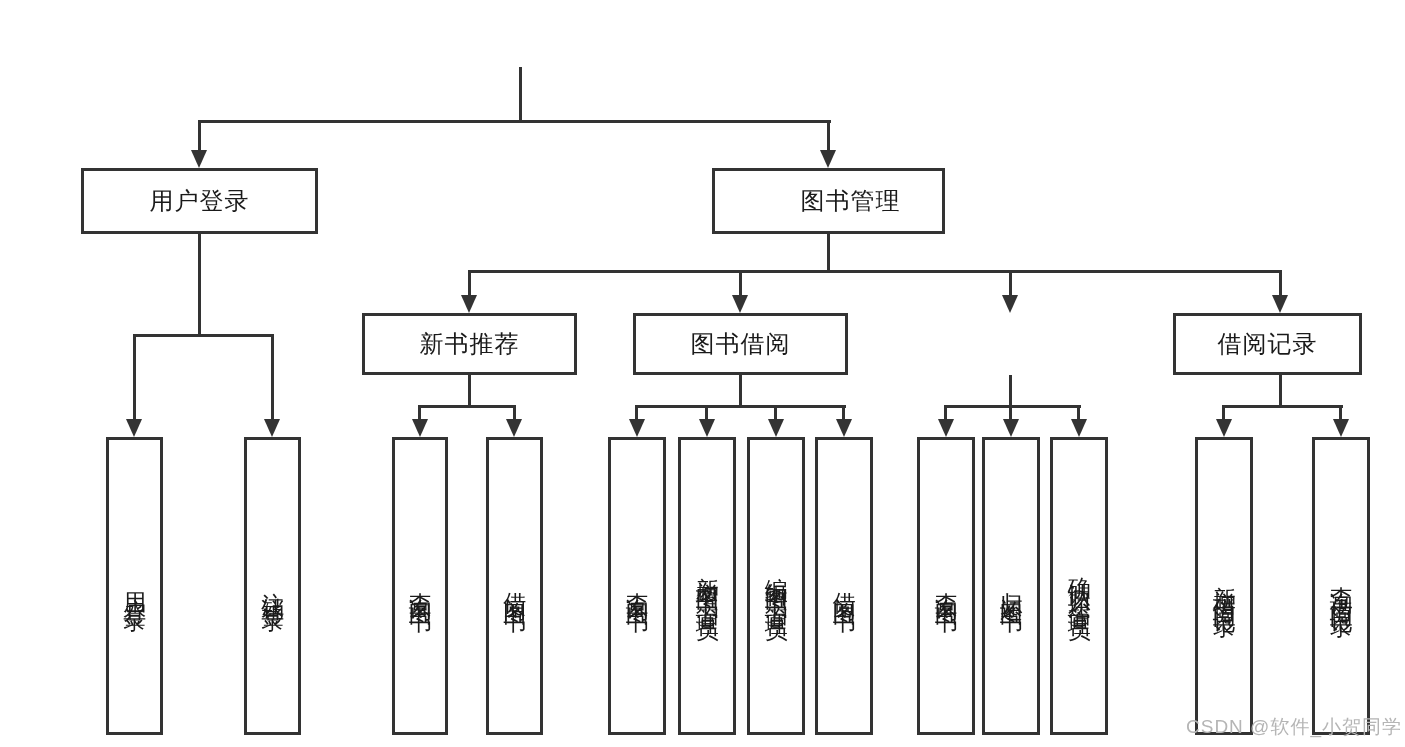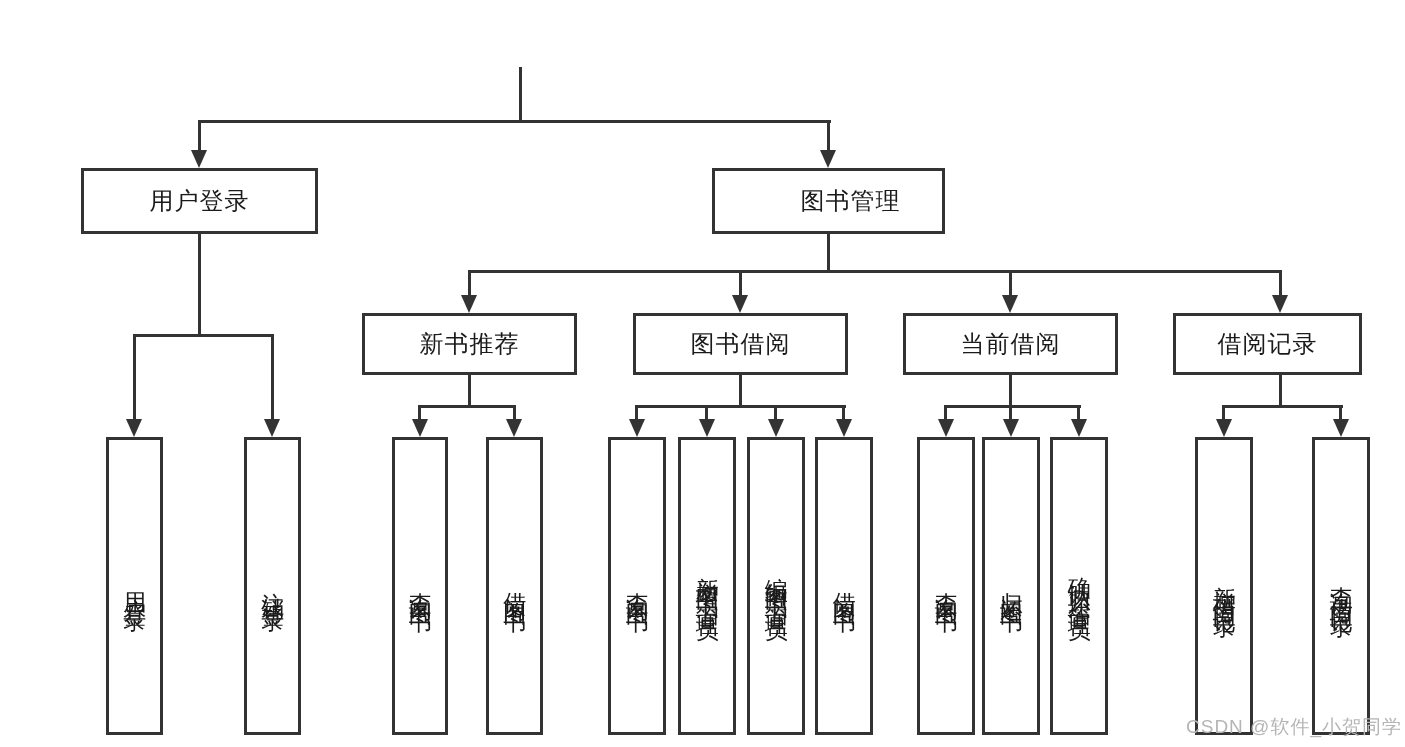--- a/index.html
+++ b/index.html
@@ -97,23 +97,20 @@
   <div class="arr" style="left:1002px;top:295px;"></div>
   <div class="vline" style="left:1279px;top:270px;height:28px;"></div>
   <div class="arr" style="left:1272px;top:295px;"></div>
 
   <div class="hbox" style="left:362px;top:313px;width:215px;height:62px;">
     <span>新书推荐</span>
   </div>
   <div class="hbox" style="left:633px;top:313px;width:215px;height:62px;">
     <span>图书借阅</span>
   </div>
-  <div class="hbox" style="left:903px;top:313px;width:215px;height:62px;">
-    <span>当前借阅</span>
-  </div>
   <div class="hbox" style="left:1173px;top:313px;width:189px;height:62px;">
     <span>借阅记录</span>
   </div>
 
   <div class="vline" style="left:468px;top:375px;height:33px;"></div>
   <div class="hline" style="left:418px;top:405px;width:98px;"></div>
   <div class="vline" style="left:418px;top:405px;height:17px;"></div>
   <div class="arr" style="left:412px;top:419px;"></div>
   <div class="vline" style="left:513px;top:405px;height:17px;"></div>
   <div class="arr" style="left:506px;top:419px;"></div>

